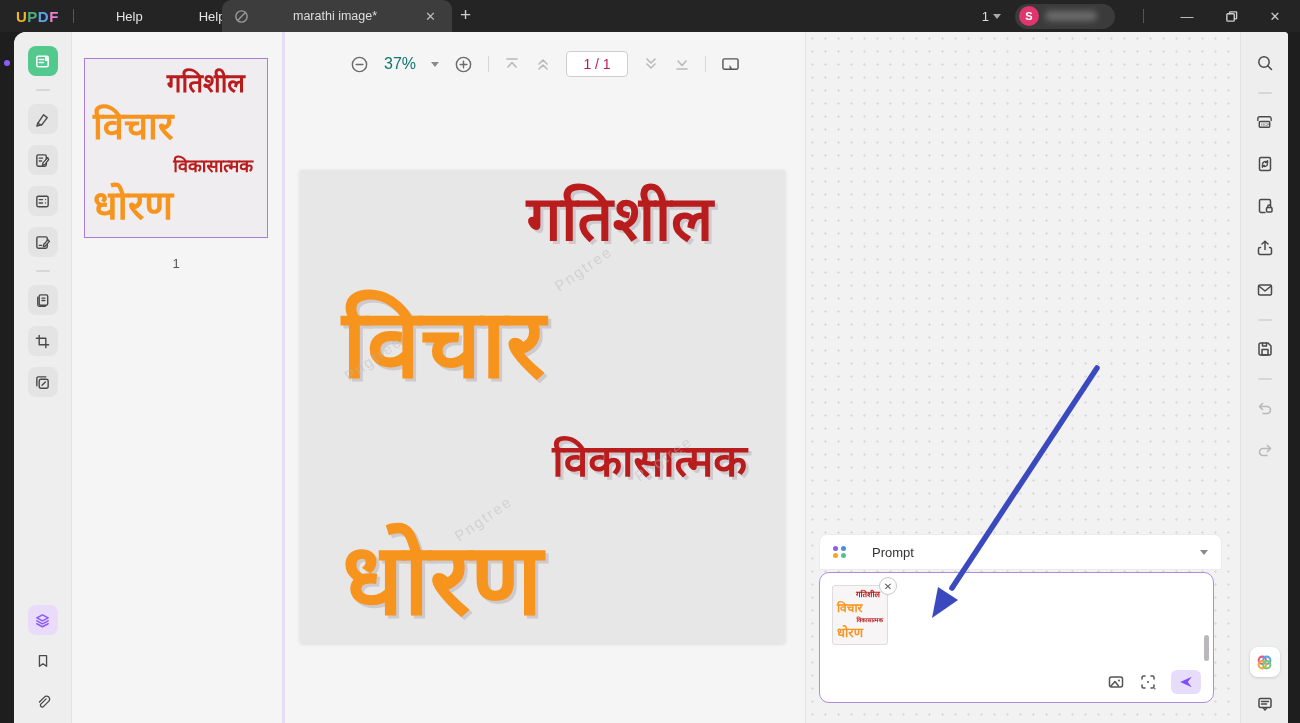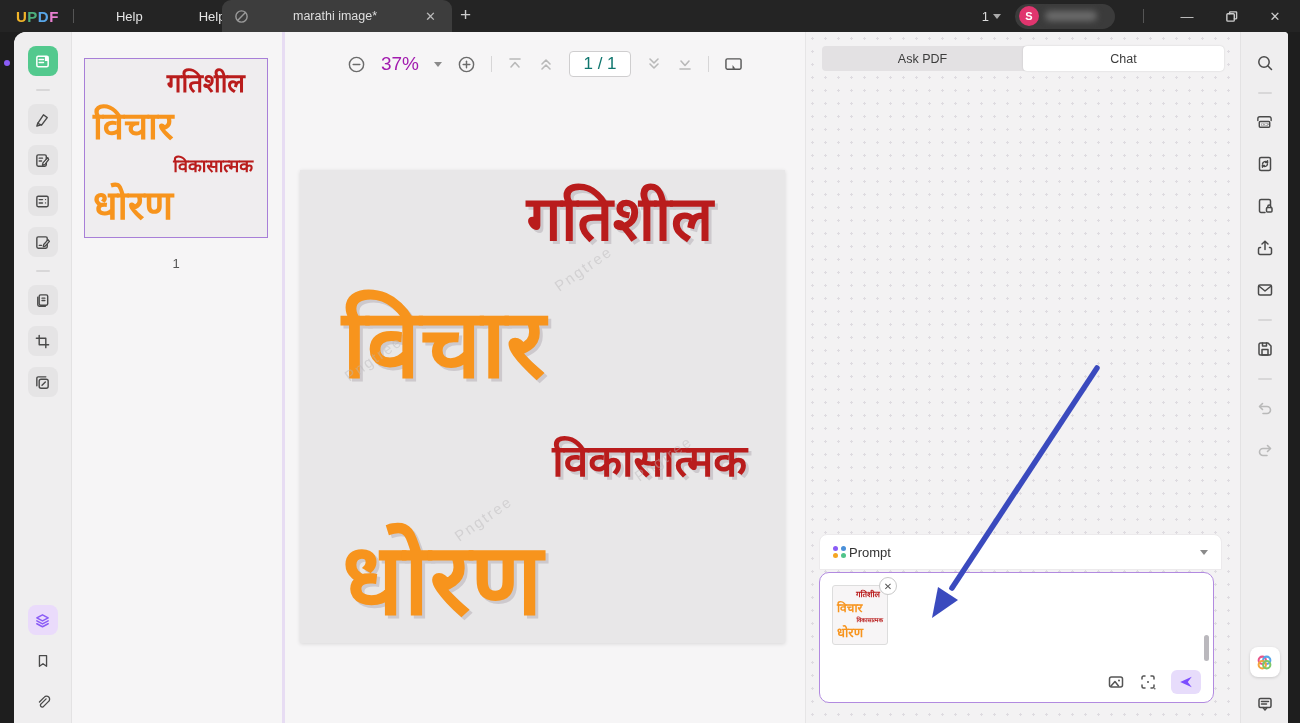--- a/index.html
+++ b/index.html
@@ -48,44 +48,44 @@
   .panel-edge { position:absolute; right:0; top:0; width:3px; height:100%; background:#e7dcf3; }
 
   
   .dl { font-weight:bold; line-height:1.06; white-space:nowrap; font-family:"DejaVu Sans", sans-serif; }
   .purple { color:#b91c1c;margin-left:23px; }
   .orange { color:#f7941d; }
 
   
   .canvas { width:520px; position:relative; background:#f6f5f6; }
   .ctoolbar { position:absolute; top:12px; left:0; width:100%; height:40px; display:flex; align-items:center; justify-content:center; gap:15px; color:#6b6b6b; }
-  .zoompct { font-size:19px; color:#a21caf; }
+  .zoompct { font-size:16px; color:#0f766e; }
   .ct-div { width:1px; height:16px; background:#d7d6d7; }
-  .pagebox { width:62px; height:26px; border:1px solid #cfcecf; border-radius:4px; background:#fff; display:flex; align-items:center; justify-content:center; font-size:17px; color:#0f766e; }
+  .pagebox { width:62px; height:26px; border:1px solid #cfcecf; border-radius:4px; background:#fff; display:flex; align-items:center; justify-content:center; font-size:14px; color:#be185d; }
   .page { position:absolute; left:15px; top:138px; width:485px; height:473px; background:#e8e7e8; box-shadow:0 1px 4px rgba(0,0,0,.12); display:flex; flex-direction:column; justify-content:space-between; padding:16px 20px 10px; overflow:hidden; }
   .page .dl { text-shadow:3px 3px 0 #cdc9cd; }
   .pl1 { font-size:62px; align-self:flex-end; margin-right:52px; }
   .pl2 { font-size:96px; align-self:flex-start; margin-left:22px; }
   .pl3 { font-size:44px; align-self:flex-end; margin-right:18px; }
   .pl4 { font-size:100px; align-self:flex-start; margin-left:22px; }
   .wm { position:absolute; color:#b9b7b9; opacity:.45; font-size:15px; transform:rotate(-35deg); letter-spacing:2px; }
 
   
   .ai-panel { width:435px; position:relative; border-left:1px solid #e6e5e6;
     background-color:#f3f2f3;
     background-image:radial-gradient(circle,#dedbe0 1px, transparent 1.3px);
     background-size:13px 13px; }
   .ai-head { height:46px; background:#f3f2f3; display:flex; align-items:center; padding:0 14px; gap:8px; border-bottom:1px solid #e6e4e6; }
   .ai-title { font-size:13px; font-weight:bold; color:#2e2e2e; flex:1; }
   .upgrade-btn { border:1px solid #cdaaf0; color:#b18ae0; font-size:13px; border-radius:14px; padding:4px 15px; background:transparent; margin-right:10px; }
   .seg { margin:14px 16px 0; height:25px; background:#e3e1e3; border-radius:4px; display:flex; font-size:12.5px; }
   .seg > div { flex:1; display:flex; align-items:center; justify-content:center; color:#3c3c3c; }
   .seg .on { background:#fff; border-radius:4px; box-shadow:0 0 2px rgba(0,0,0,.15); }
   .prompt-card { position:absolute; left:13px; right:18px; bottom:20px; }
-  .prompt-head { background:#fff; border:1px solid #eceaec; border-radius:8px 8px 0 0; height:36px; display:flex; align-items:center; padding:0 13px; gap:3px; }
+  .prompt-head { background:#fff; border:1px solid #eceaec; border-radius:8px 8px 0 0; height:36px; display:flex; align-items:center; padding:0 13px; gap:26px; }
   .prompt-title { font-size:13px; color:#333; flex:1; }
   .dots4 { width:13px; height:13px; display:grid; grid-template-columns:6px 6px; grid-gap:2px; }
   .dots4 i { width:5px; height:5px; border-radius:50%; }
   .input-box { margin-top:2px; margin-right:8px; background:#fff; border:1.5px solid #b28ae0; border-radius:10px; height:131px; position:relative; padding:12px 12px 8px; }
   .pthumb { width:56px; height:60px; background:#f7f5f6; border:1px solid #ddd; border-radius:3px; position:relative; display:flex; flex-direction:column; justify-content:space-around; padding:3px 4px; overflow:visible; }
   .pthumb .dl { line-height:1; }
   .x-badge { position:absolute; right:-10px; top:-9px; width:18px; height:18px; background:#fff; border:1px solid #c9c9c9; border-radius:50%; display:flex; align-items:center; justify-content:center; font-size:10px; color:#555; }
   .ptext { font-size:13px; color:#2f2f2f; margin-top:12px; display:flex; align-items:center; }
   .cursor-bar { width:1px; height:15px; background:#333; margin-left:1px; }
   .pactions { position:absolute; right:12px; bottom:8px; display:flex; align-items:center; gap:14px; }
@@ -284,24 +284,20 @@
       <span class="wm" style="left:330px; top:280px;">Pngtree</span>
       <div class="dl purple pl1">गतिशील</div>
       <div class="dl orange pl2">विचार</div>
       <div class="dl purple pl3">विकासात्मक</div>
       <div class="dl orange pl4">धोरण</div>
     </div>
   </div>
 
   <div class="ai-panel">
 
-    <div class="seg">
-      <div>Ask PDF</div>
-      <div class="on">Chat</div>
-    </div>
 
     <svg class="arrow-svg" width="435" height="691" viewBox="0 0 435 691">
       <line x1="291" y1="336" x2="146" y2="556" stroke="#3a4abe" stroke-width="5.5" stroke-linecap="round"></line>
       <polygon points="126,586 132,555 152,568" fill="#3a4abe"></polygon>
     </svg>
 
     <div class="prompt-card">
       <div class="prompt-head">
         <div class="dots4">
           <i style="background:#8b5cf6"></i>

